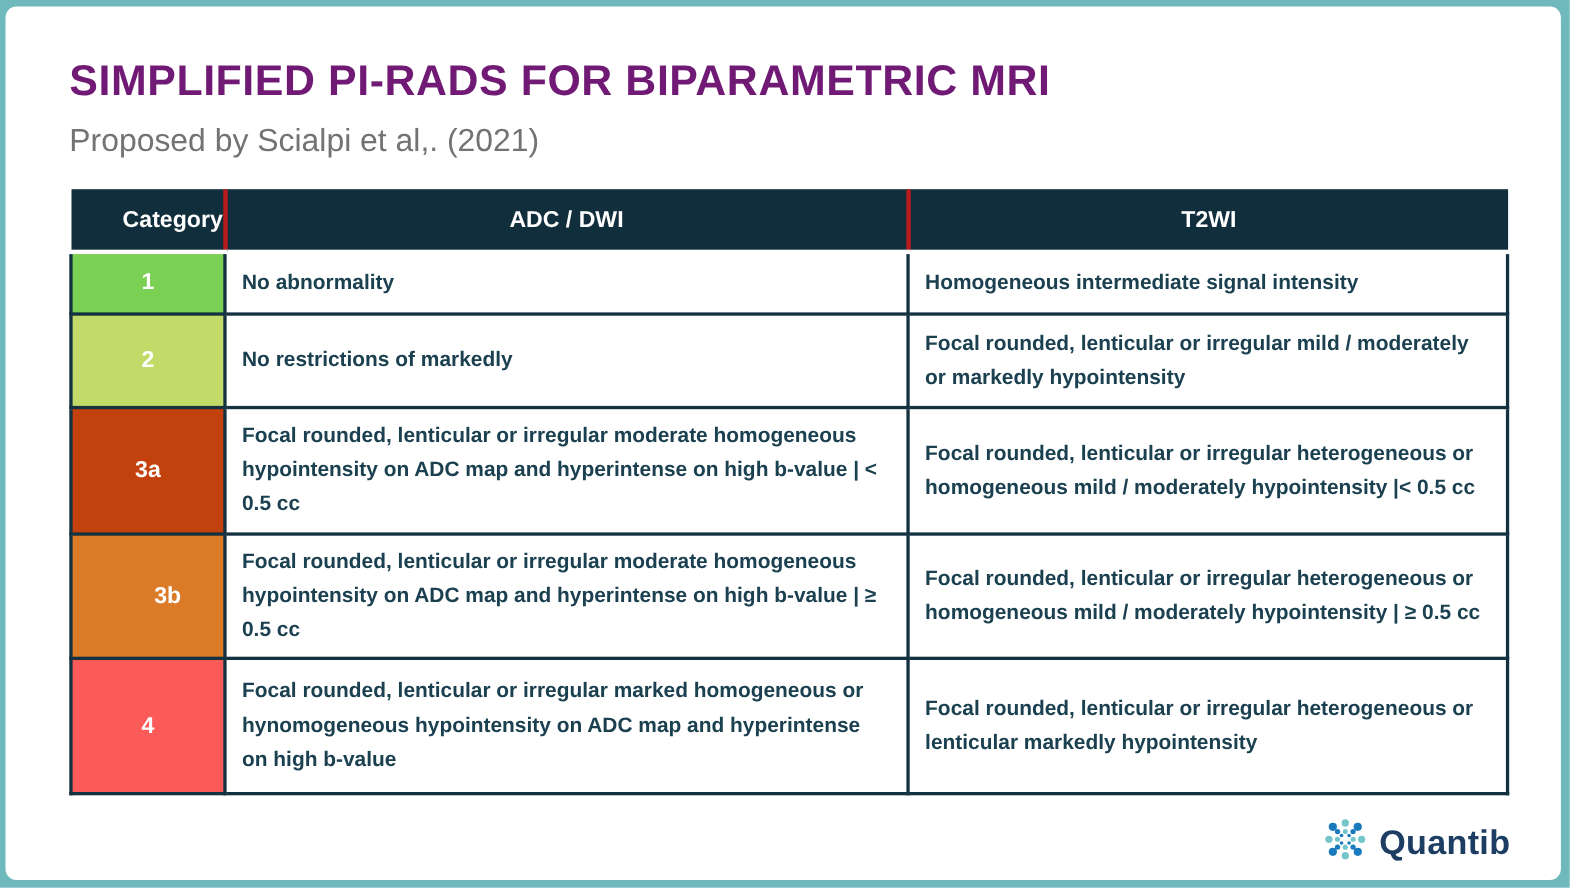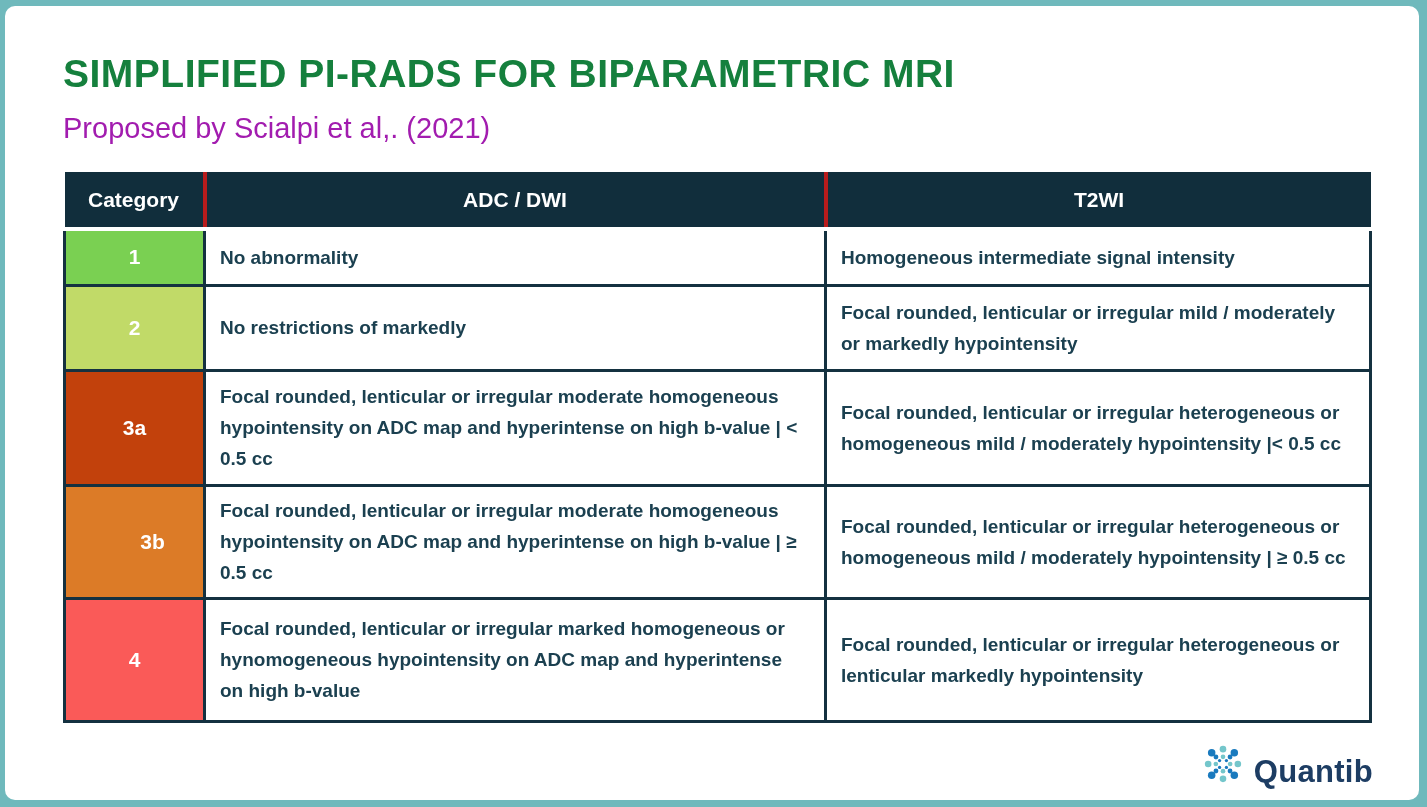--- a/index.html
+++ b/index.html
@@ -18,48 +18,48 @@
     background: #ffffff;
     border-radius: 10px;
   }
 
   .title {
     position: absolute;
     left: 58px; top: 46px;
     font-size: 39px;
     font-weight: bold;
     letter-spacing: 0.5px;
-    color: #15803d;
+    color: #701a75;
   }
   .subtitle {
     position: absolute;
     left: 58px; top: 106px;
     font-size: 29px;
     font-weight: normal;
-    color: #a21caf;
+    color: #737373;
   }
 
   .pirads-table {
     position: absolute;
     left: 58px; top: 166px;
     width: 1306px;
     border-collapse: collapse;
     table-layout: fixed;
   }
   .pirads-table th {
     background: #112e3c;
     color: #ffffff;
     font-size: 21px;
     font-weight: bold;
     height: 57px;
     text-align: center;
     border-left: 4px solid #b91c1c;
     border-bottom: 4px solid #ffffff;
   }
-  .pirads-table th:first-child { border-left: none; }
+  .pirads-table th:first-child { border-left: none; text-align: right; }
 
   .pirads-table td {
     border: 3px solid #143140;
     vertical-align: middle;
   }
   td.cat {
     color: #ffffff;
     font-size: 21px;
     font-weight: bold;
     text-align: center;
@@ -76,21 +76,21 @@
   tr.r1 td { height: 56px; }
   tr.r2 td { height: 85px; }
   tr.r3a td { height: 115px; }
   tr.r3b td { height: 113px; }
   tr.r4 td { height: 123px; }
 
   .logo {
     position: absolute;
     right: 46px; bottom: 10px;
     display: flex;
-    align-items: flex-end;
+    align-items: center;
     gap: 9px;
   }
   .logo-text {
     font-size: 31px;
     font-weight: bold;
     color: #1d3d63;
     letter-spacing: 0.3px;
   }
 </style>
 </head>

